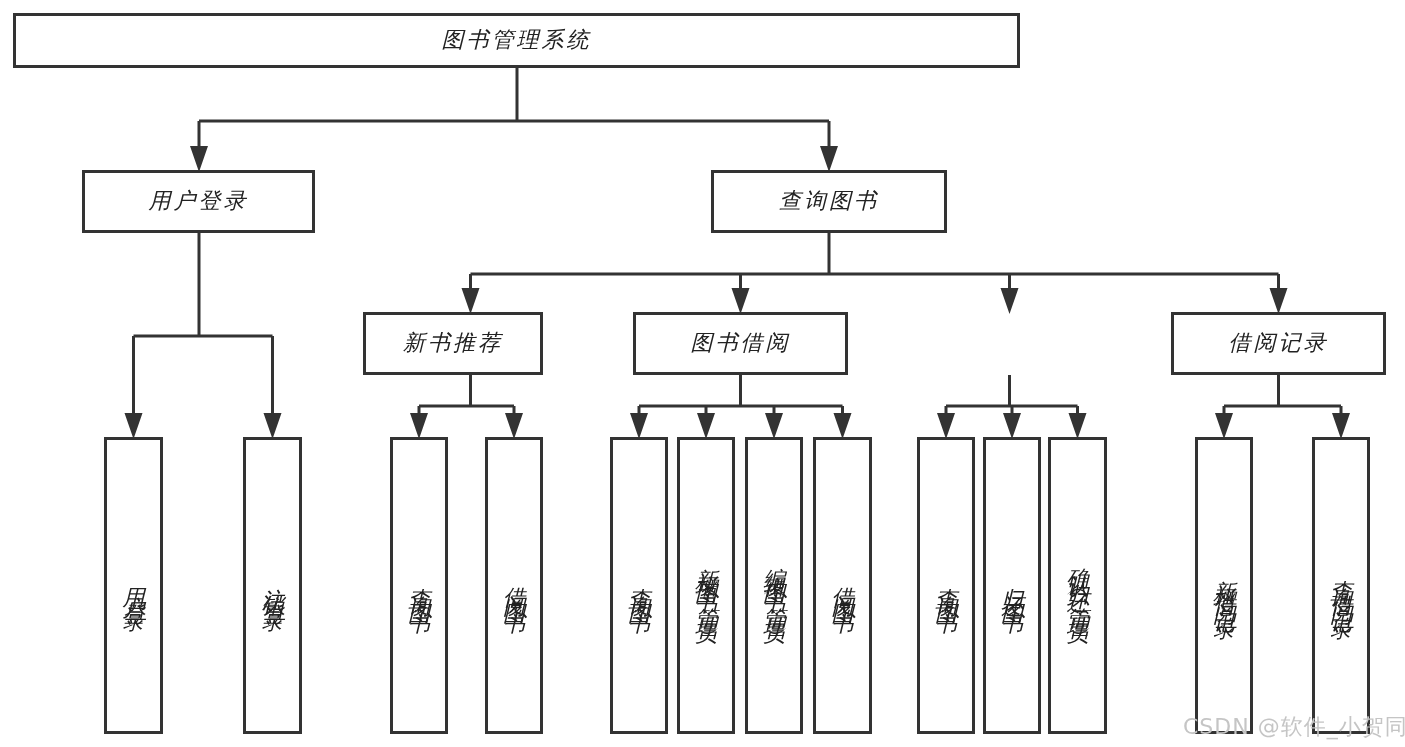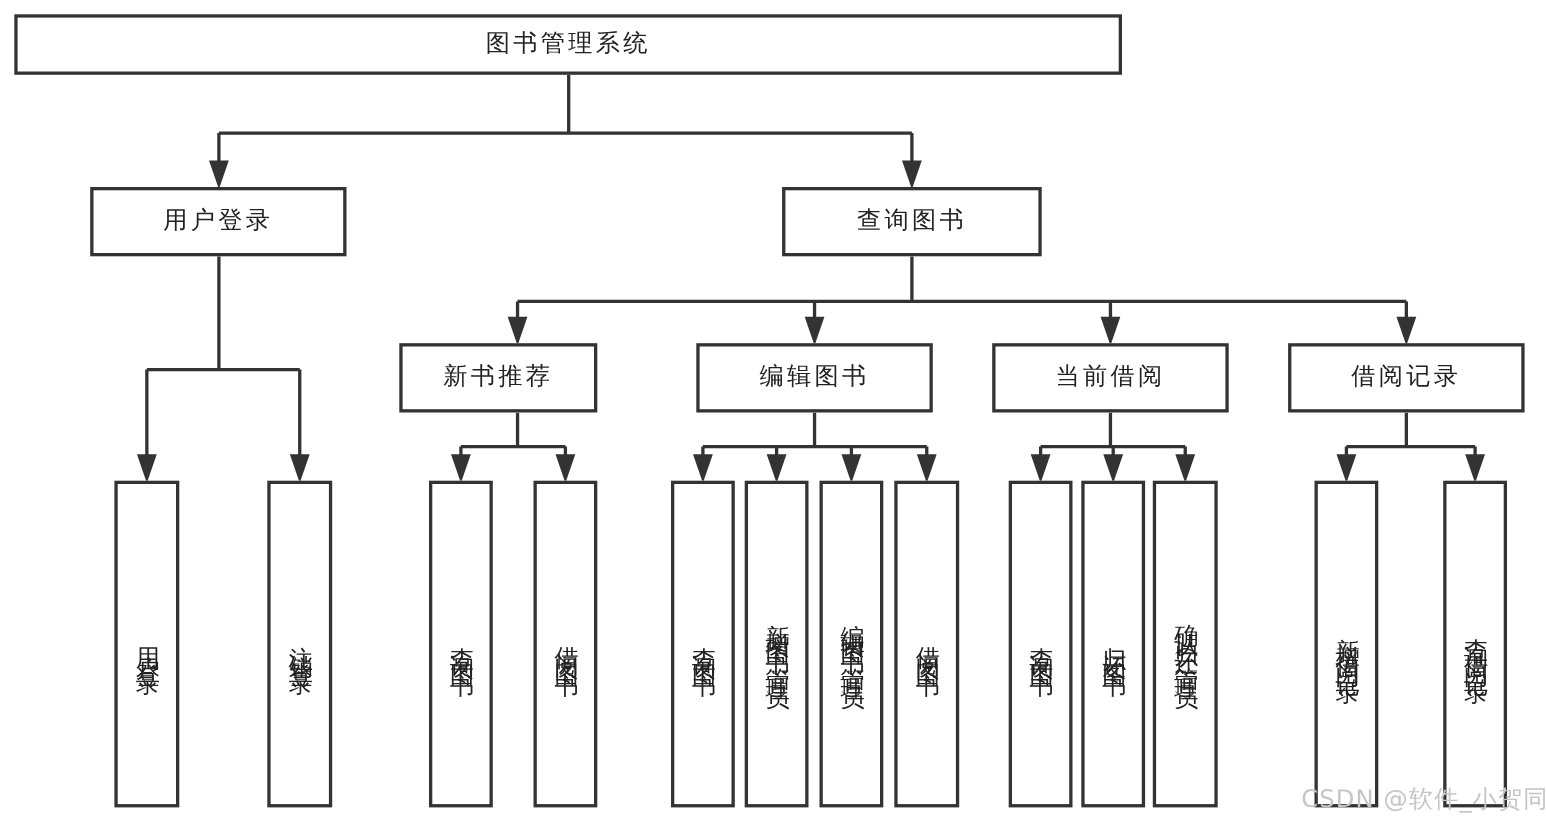--- a/index.html
+++ b/index.html
@@ -27,20 +27,21 @@
     background: #ffffff;
     display: flex;
     align-items: center;
     justify-content: center;
     color: #222222;
     font-size: 22px;
     letter-spacing: 3px;
     z-index: 2;
     line-height: 1.2;
     white-space: nowrap;
+    font-style: italic;
   }
   .vbox {
     writing-mode: vertical-rl;
     text-orientation: mixed;
     letter-spacing: 8px;
     line-height: 1;
     white-space: normal;
   }
   .watermark {
     position: absolute;
@@ -77,22 +78,21 @@
              M1068.5 413 L1086.5 413 L1077.5 439 Z
              M1215 413 L1233 413 L1224 439 Z  M1332 413 L1350 413 L1341 439 Z" fill="#333333" stroke="none"></path>
   </svg>
 
   <div class="box" style="left:13px;top:13px;width:1007px;height:55px">图书管理系统</div>
 
   <div class="box" style="left:82px;top:170px;width:233px;height:63px">用户登录</div>
   <div class="box" style="left:711px;top:170px;width:236px;height:63px">查询图书</div>
 
   <div class="box" style="left:363px;top:312px;width:180px;height:63px">新书推荐</div>
-  <div class="box" style="left:633px;top:312px;width:215px;height:63px">编辑图书</div>
-  <div class="box" style="left:902px;top:312px;width:215px;height:63px">当前借阅</div>
+  <div class="box" style="left:633px;top:312px;width:215px;height:63px">图书借阅</div>
   <div class="box" style="left:1171px;top:312px;width:215px;height:63px">借阅记录</div>
 
   <div class="box vbox" style="left:104px;top:437px;width:59px;height:297px">用户登录</div>
   <div class="box vbox" style="left:243px;top:437px;width:59px;height:297px">注销登录</div>
 
   <div class="box vbox" style="left:390px;top:437px;width:58px;height:297px">查询图书</div>
   <div class="box vbox" style="left:485px;top:437px;width:58px;height:297px">借阅图书</div>
 
   <div class="box vbox" style="left:610px;top:437px;width:58px;height:297px">查询图书</div>
   <div class="box vbox" style="left:677px;top:437px;width:58px;height:297px">新增图书（管理员）</div>

